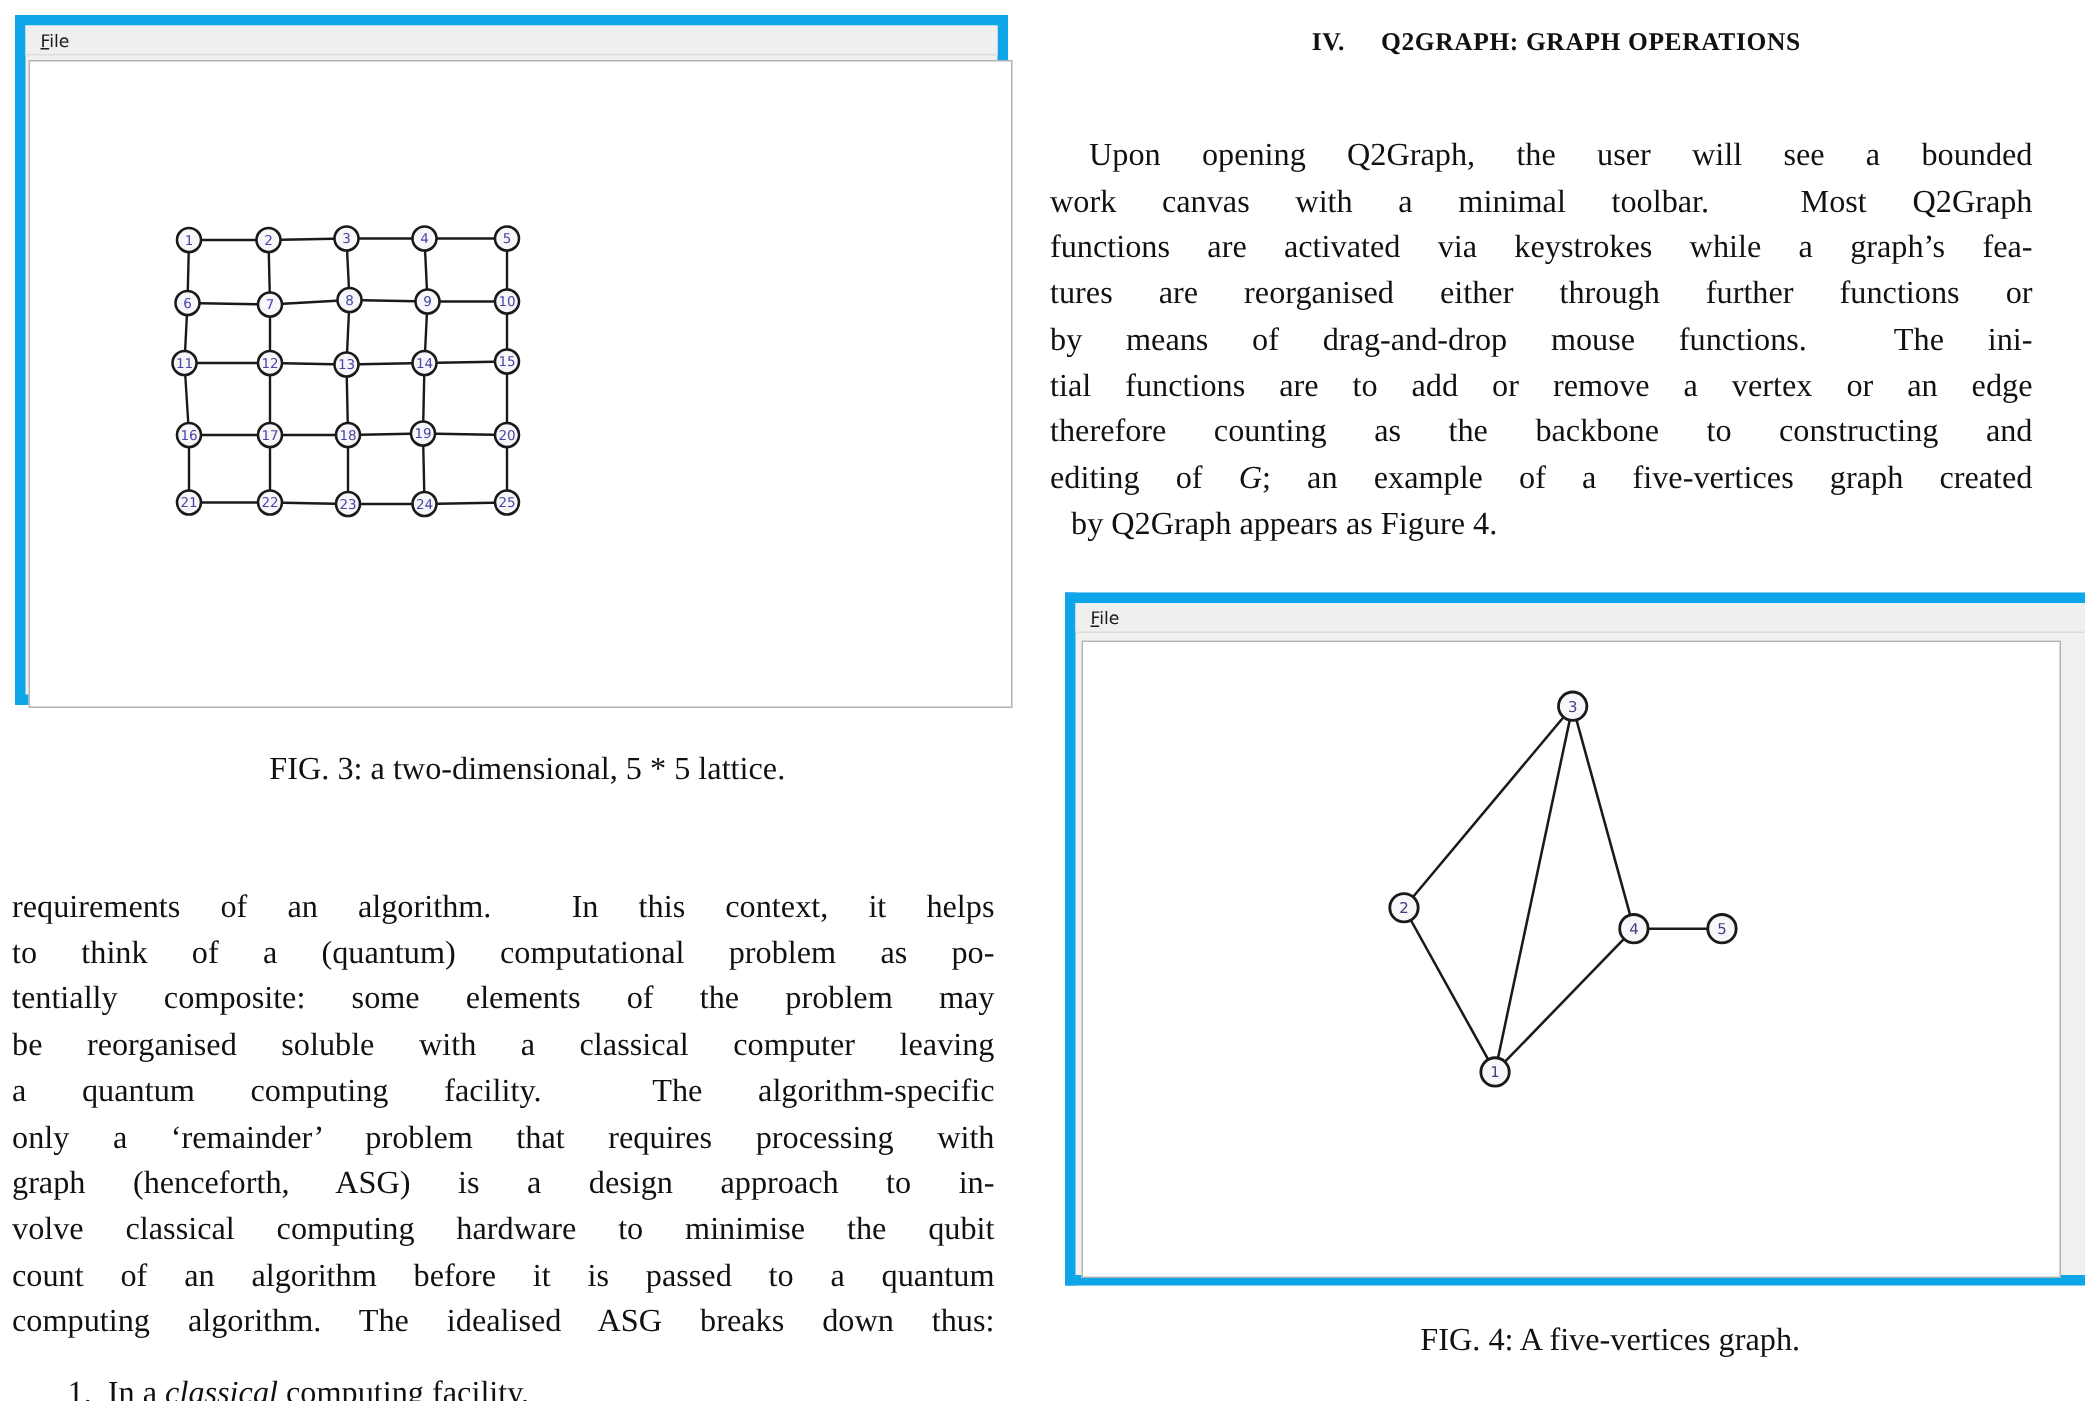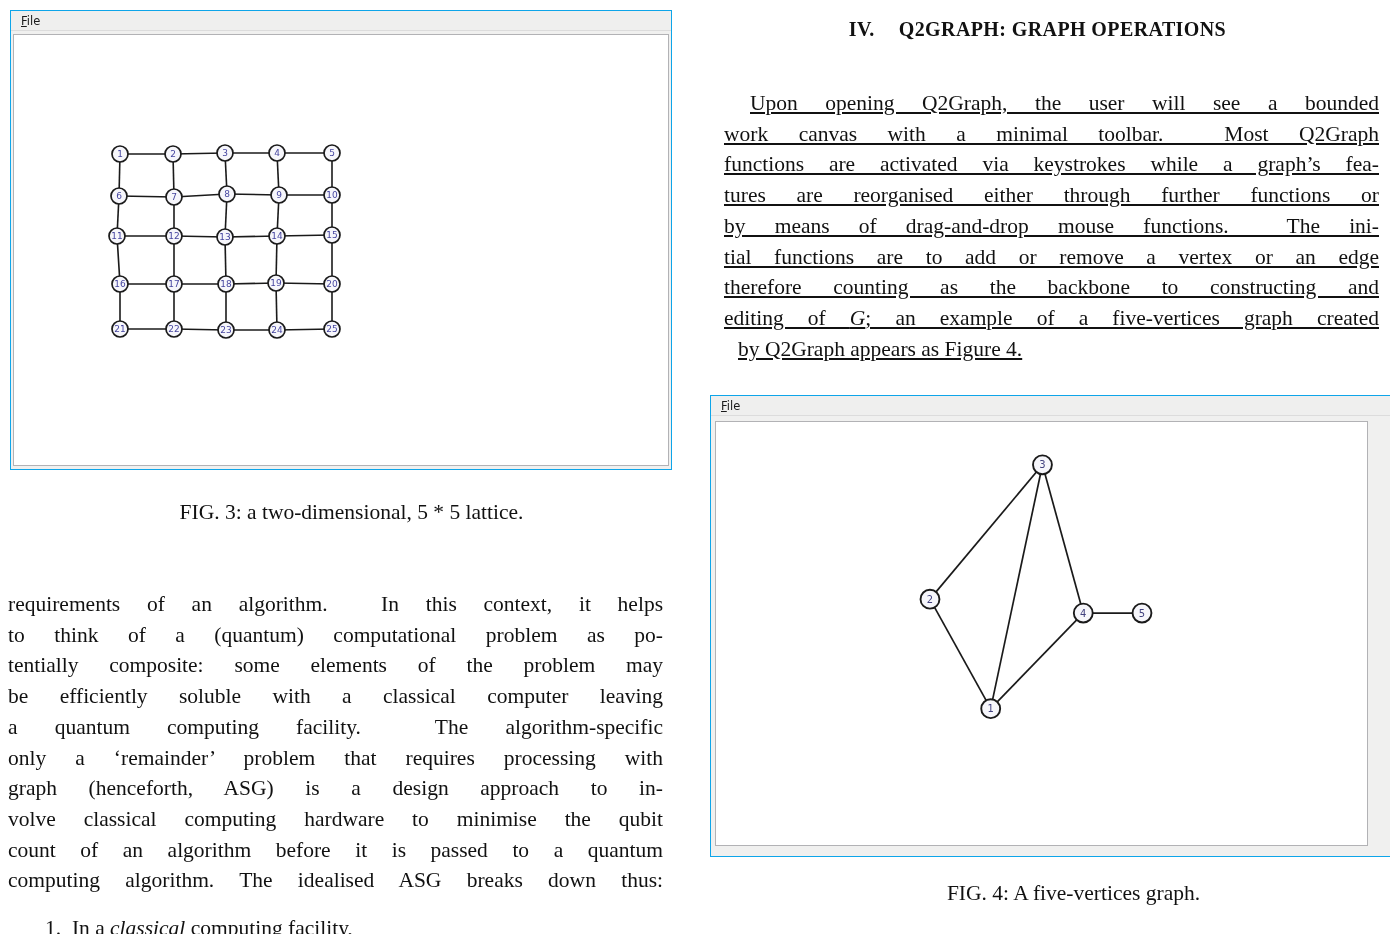--- a/index.html
+++ b/index.html
@@ -6,21 +6,21 @@
   .page {
     position: relative; width: 1390px; height: 934px;
     background: #ffffff; overflow: hidden;
     font-family: "Liberation Serif", "DejaVu Serif", serif;
     color: #111111;
   }
 
   
   .app-window {
     position: absolute; background: #f0f0ef;
-    border: 1px solid #0ea5e9;
+    border: 7px solid #0ea5e9;
     box-sizing: border-box;
   }
   .menubar {
     position: absolute; left: 0; top: 0; right: 0; height: 19px;
     background: #efefee; border-bottom: 1px solid #dcdcdc;
     font-family: "DejaVu Sans", "Liberation Sans", sans-serif;
     font-size: 11.5px; color: #1a1a1a;
   }
   .menu-item { position: absolute; left: 6px; top: 2px; padding: 1px 4px; cursor: default; }
   .menu-item .u { text-decoration: underline; }
@@ -30,34 +30,34 @@
   }
   .win1 { left: 10px; top: 10px; width: 662px; height: 460px; }
   .win1 .app-canvas { left: 2px; top: 23px; width: 656px; height: 432px; }
   .win2 { left: 710px; top: 395px; width: 680px; height: 462px; border-right: none; }
   .win2 .app-canvas { left: 4px; top: 25px; width: 653px; height: 425px; }
   .app-canvas svg { display: block; }
 
   
   .textcol { position: absolute; width: 655px; font-size: 21.5px; line-height: 30.7px; }
   .leftcol  { left: 8px;  top: 589px; }
-  .rightcol { left: 724px; top: 88px; text-decoration: underline; }
+  .rightcol { left: 700px; top: 88px; }
   .tline { text-align: justify; text-align-last: justify; white-space: pre-wrap; }
   .tline.last { text-align-last: left; margin-left: 14px; }
   .tline.indent { text-indent: 26px; }
   .tline.list { margin-left: 37px; margin-top: 16.5px; text-align: left; text-align-last: left; }
   .tline .em { font-style: italic; }
 
   .caption { position: absolute; width: 655px; text-align: center; font-size: 21.5px; }
   .cap3 { left: 24px; top: 500px; }
   .cap4 { left: 746px; top: 881px; }
 
   .heading {
     position: absolute; left: 710px; top: 18px; width: 655px;
-    text-align: center; font-size: 20px; font-weight: bold;
+    text-align: center; font-size: 17px; font-weight: bold;
     letter-spacing: 0.4px;
   }
   .heading .htitle { margin-left: 24px; }
 </style>
 </head>
 <body>
 
 <div class="page">
 
   <div class="app-window win1">
@@ -159,21 +159,21 @@
         </svg>
       </div>
   </div>
 
   <div class="caption cap3">FIG. 3:  a two-dimensional, 5 * 5 lattice.</div>
 
   <div class="textcol leftcol">
       <div class="tline"><span>requirements of an algorithm.  In this context, it helps</span></div>
       <div class="tline"><span>to think of a (quantum) computational problem as po-</span></div>
       <div class="tline"><span>tentially composite: some elements of the problem may</span></div>
-      <div class="tline"><span>be efficiently soluble with a classical computer leaving</span></div>
+      <div class="tline"><span>be reorganised soluble with a classical computer leaving</span></div>
       <div class="tline"><span>a quantum computing facility.  The algorithm-specific</span></div>
       <div class="tline"><span>only a ‘remainder’ problem that requires processing with</span></div>
       <div class="tline"><span>graph (henceforth, ASG) is a design approach to in-</span></div>
       <div class="tline"><span>volve classical computing hardware to minimise the qubit</span></div>
       <div class="tline"><span>count of an algorithm before it is passed to a quantum</span></div>
       <div class="tline"><span>computing algorithm. The idealised ASG breaks down thus:</span></div>
       <div class="tline last list"><span>1.  In a </span><span class="em">classical</span><span> computing facility,</span></div>
     </div>
 
   <div class="heading">

